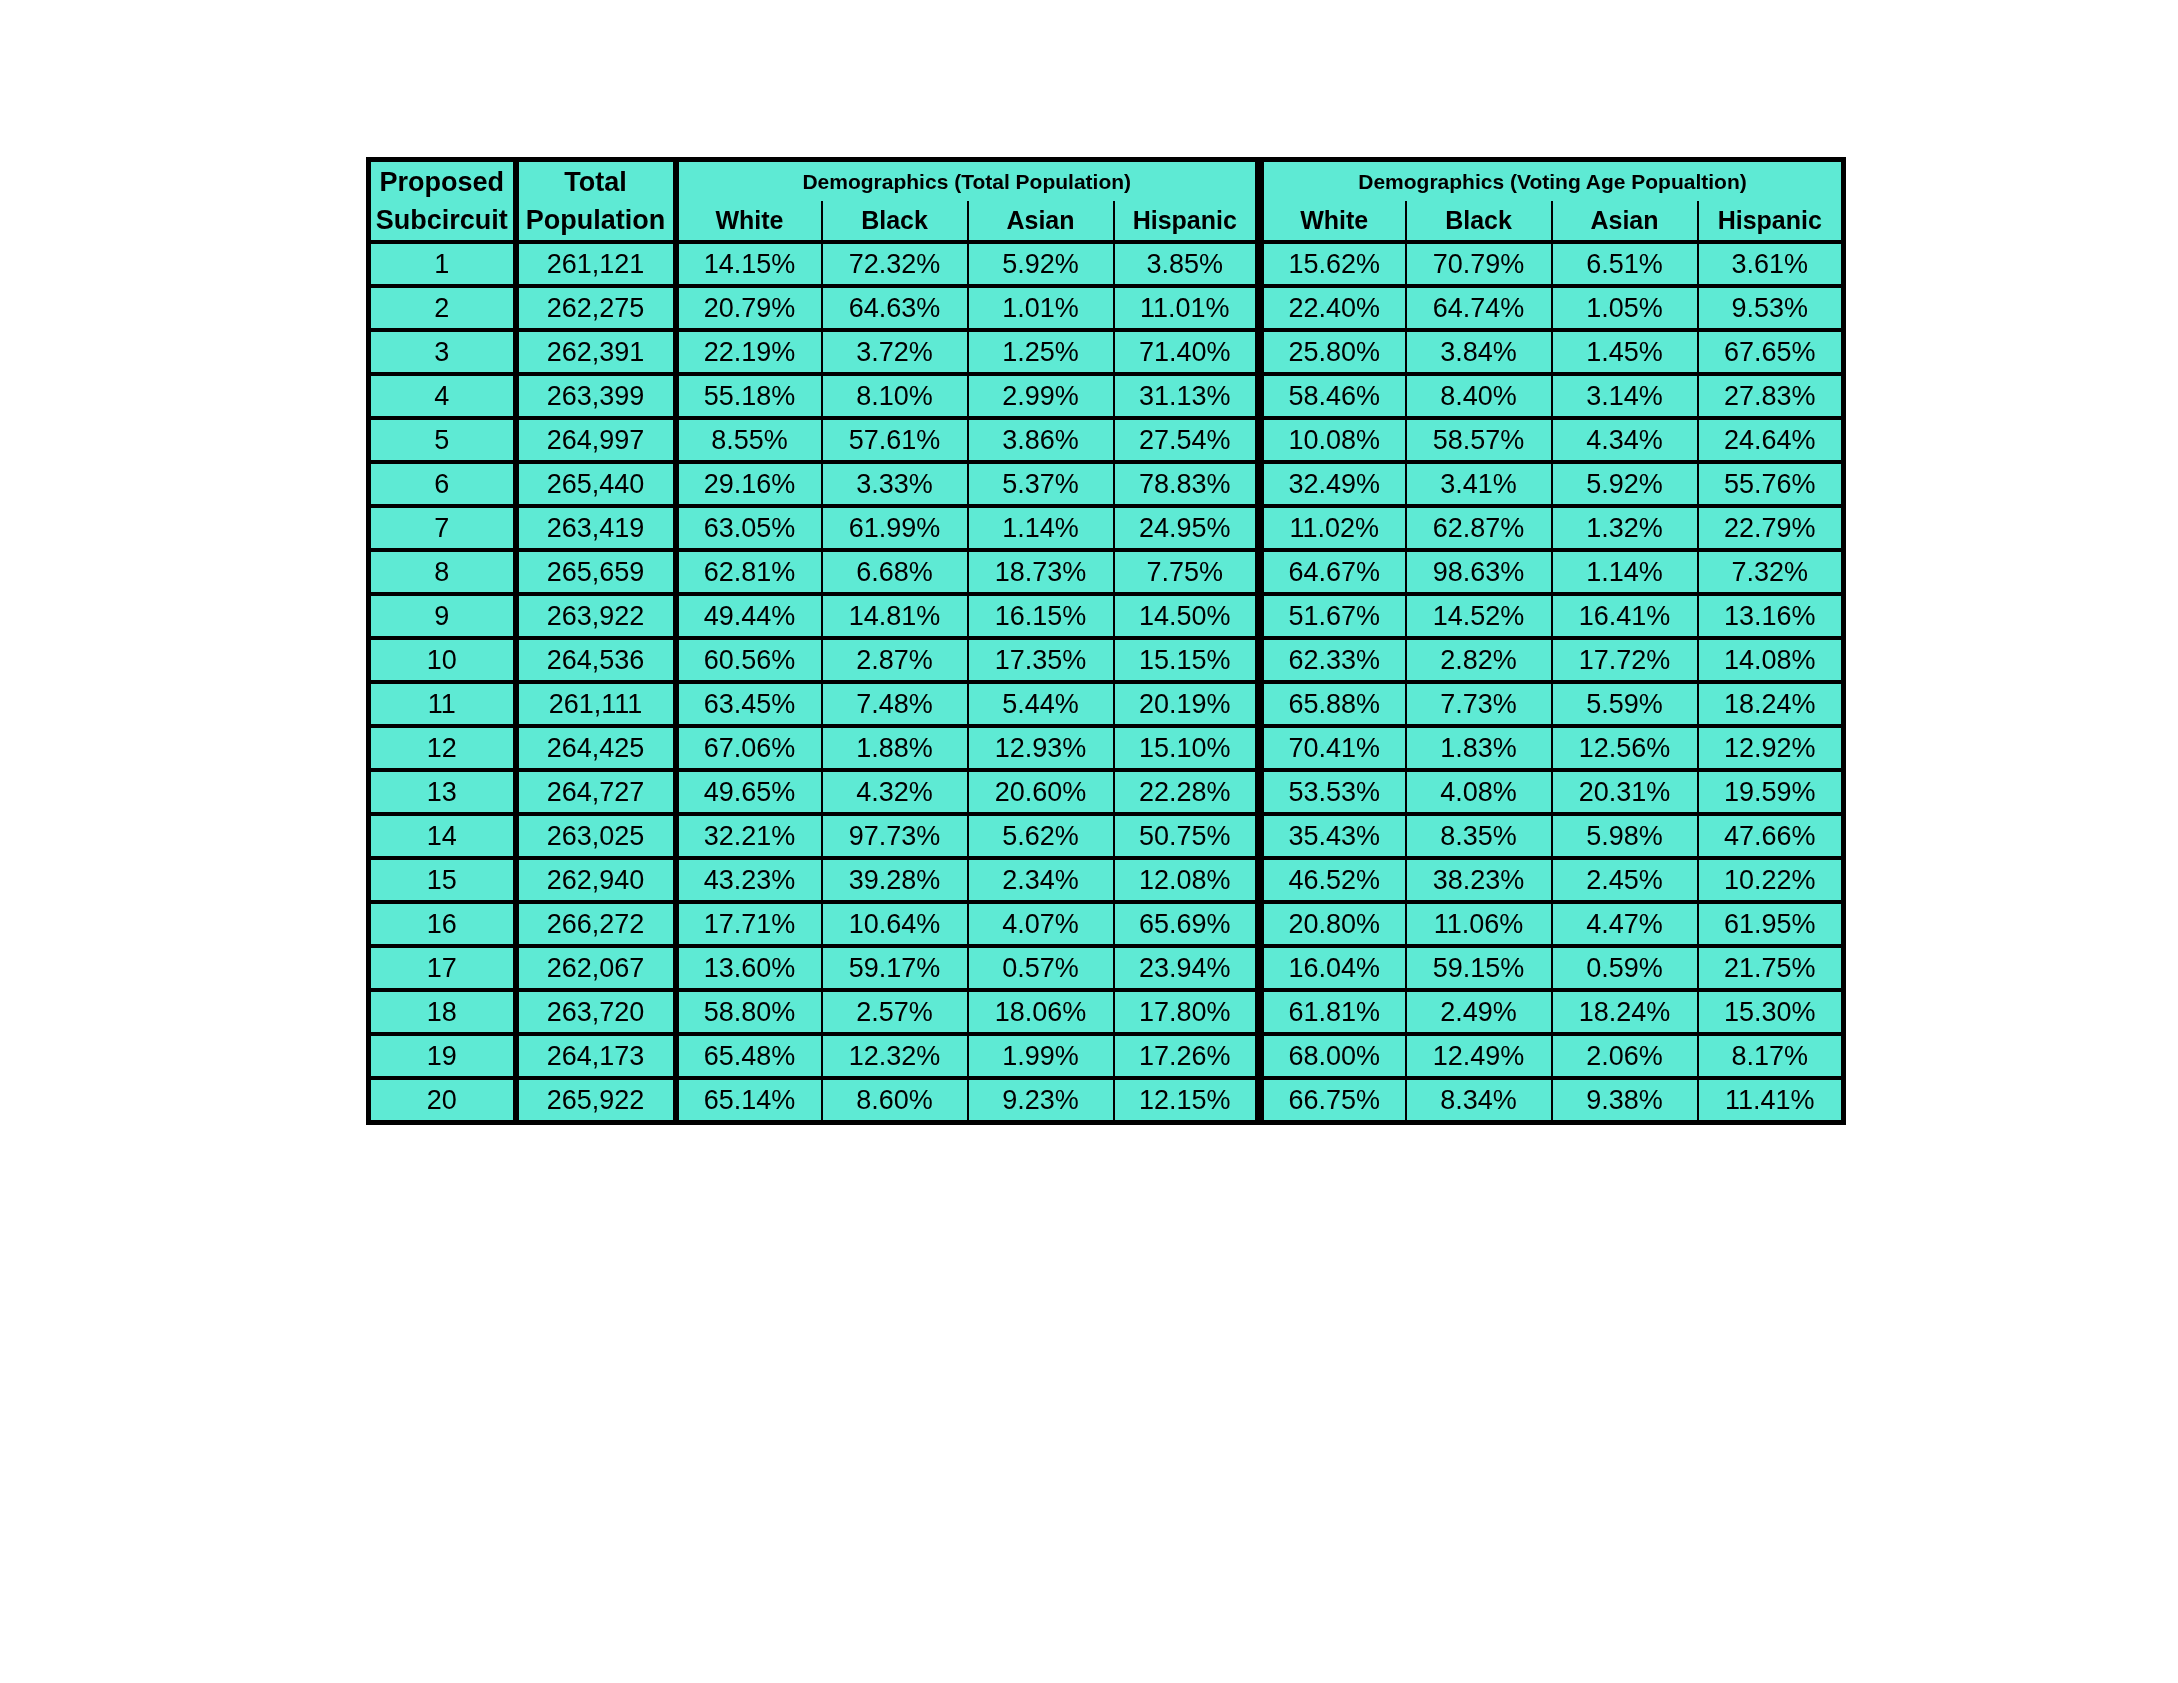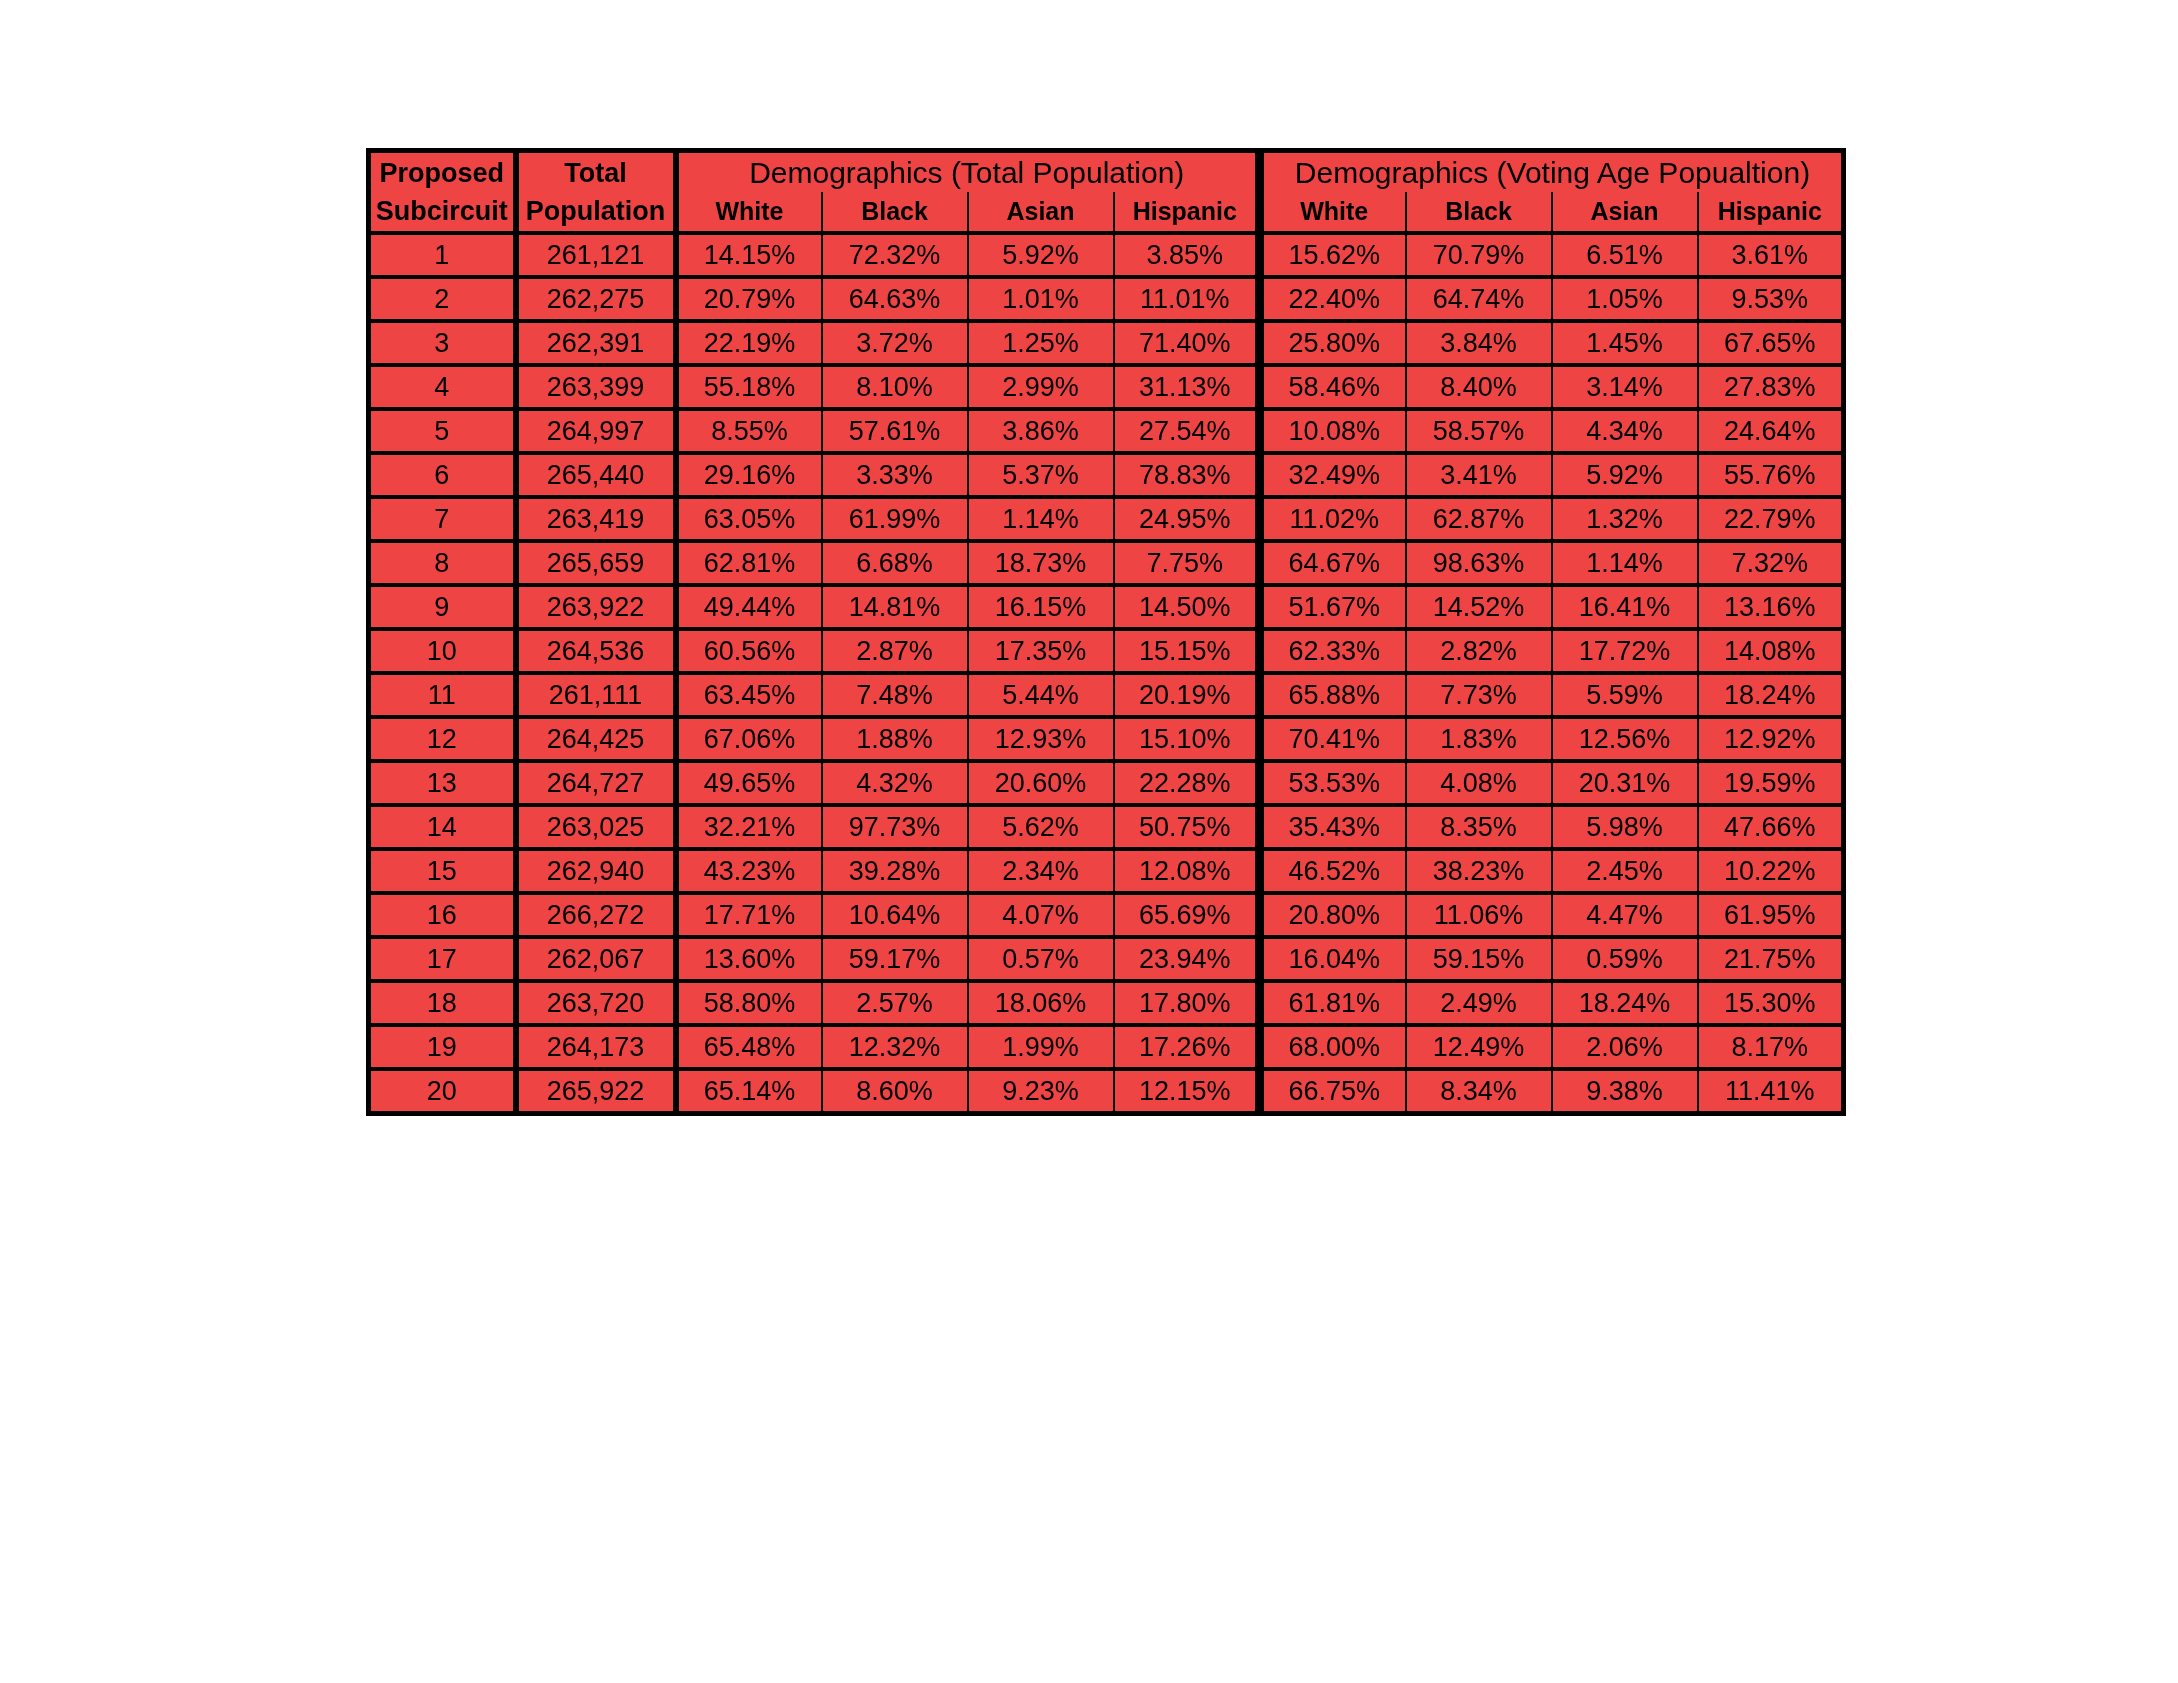--- a/index.html
+++ b/index.html
@@ -10,25 +10,25 @@
   body {
     width: 2178px;
     height: 1683px;
     position: relative;
     font-family: "Liberation Sans", sans-serif;
     color: #000000;
   }
   .sheet-table {
     position: absolute;
     left: 366px;
-    top: 148px;
+    top: 157px;
     border-collapse: collapse;
     table-layout: fixed;
     border: 5px solid #000000;
-    background: #ef4444;
+    background: #5eead4;
   }
   .sheet-table th, .sheet-table td {
     padding: 0;
     text-align: center;
     vertical-align: middle;
     border-bottom: 4px solid #000000;
     overflow: hidden;
     white-space: nowrap;
   }
   
@@ -37,22 +37,22 @@
   .br-group { border-right: 9px solid #000000; }
   .br-none  { border-right: none; }
   .no-bb    { border-bottom: none !important; }
 
   .hdr-merged {
     font-weight: 700;
     font-size: 27px;
     line-height: 38px;
   }
   .hdr-group {
-    font-weight: 400;
-    font-size: 30px;
+    font-weight: 700;
+    font-size: 21px;
     height: 39px;
   }
   .hdr-sub {
     font-weight: 700;
     font-size: 25px;
     height: 39px;
   }
   .sheet-table tbody td {
     font-weight: 400;
     font-size: 27px;

